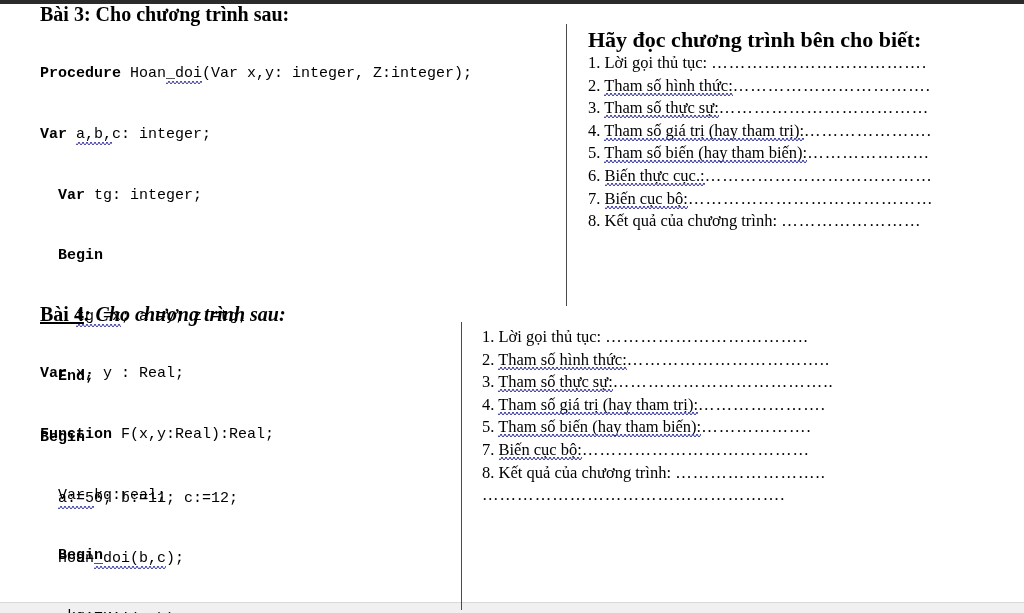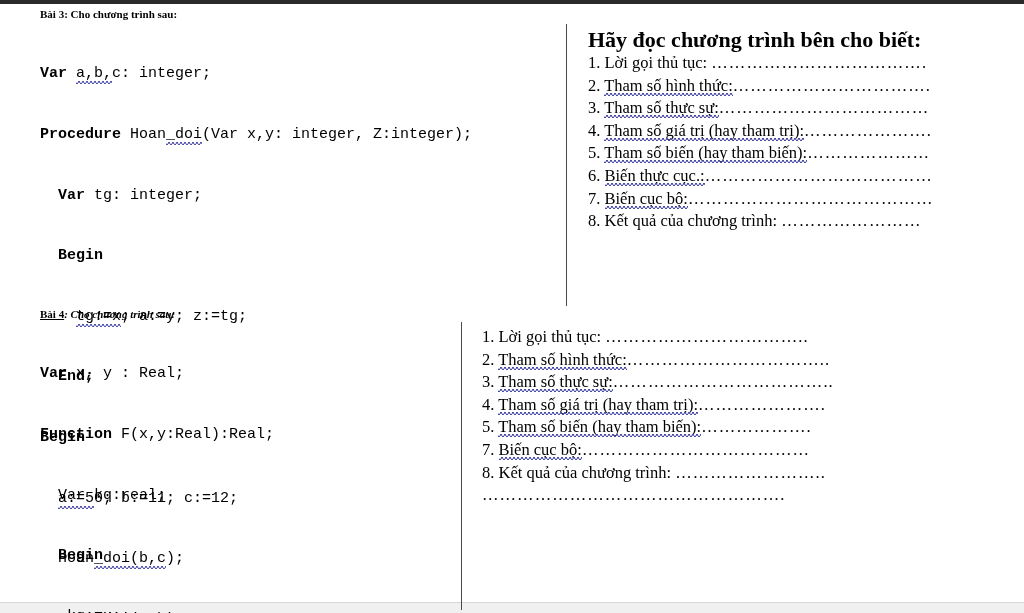--- a/index.html
+++ b/index.html
@@ -41,21 +41,21 @@
   }
   .rule-top    { left: 566px; top: 24px;  height: 282px; }
   .rule-bottom { left: 461px; top: 322px; height: 288px; }
 
   
   .block { position: absolute; }
 
   
   .ex-title {
     font-weight: bold;
-    font-size: 11px;
+    font-size: 20px;
     line-height: 20px;
     white-space: nowrap;
   }
   .ex-title .ital { font-style: italic; }
   .ex-title .und  { text-decoration: underline; }
 
   
   .code {
     font-family: "Liberation Mono", "DejaVu Sans Mono", monospace;
     font-size: 15px;
@@ -141,22 +141,22 @@
 <div class="scan-bottom-band"></div>
 
 <div class="rule rule-top"></div>
 <div class="rule rule-bottom"></div>
 
 <div class="block ex-title" id="ex3-title">
   <span>Bài 3</span><span>: </span><span>Cho chương trình sau:</span>
 </div>
 
 <div class="block code" id="ex3-code">
+  <span class="ln"><span class="kw">Procedure</span> Hoan<span class="sq">_doi</span>(Var x,y: integer, Z:integer);</span>
   <span class="ln"><span class="kw">Var</span> <span class="sq">a,b,</span>c: integer;</span>
-  <span class="ln"><span class="kw">Procedure</span> Hoan<span class="sq">_doi</span>(Var x,y: integer, Z:integer);</span>
   <span class="ln">  <span class="kw">Var</span> tg: integer;</span>
   <span class="ln">  <span class="kw">Begin</span></span>
   <span class="ln">    <span class="sq">tg:=x</span>; a:=y; z:=tg;</span>
   <span class="ln">  <span class="kw">End;</span></span>
   <span class="ln"><span class="kw">Begin</span></span>
   <span class="ln">  <span class="sq">a:=5</span>0; b:=11; c:=12;</span>
   <span class="ln">  Hoan<span class="sq">_doi(</span><span class="sq">b,c</span>);</span>
   <span class="ln">  Hoan<span class="sq">_doi</span>(<span class="sq">a,b</span>);</span>
   
   

